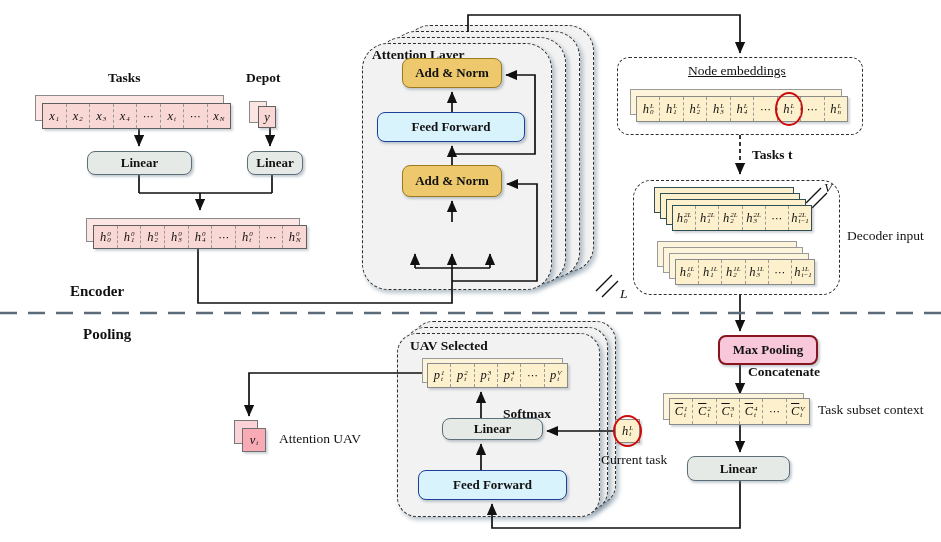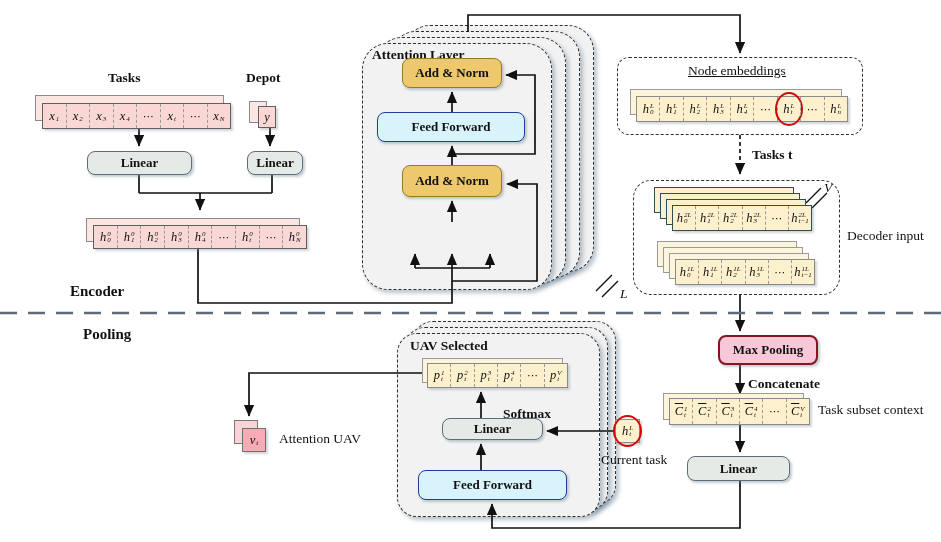--- a/index.html
+++ b/index.html
@@ -387,21 +387,21 @@
         <span class="scripts">
           <span>1L</span>
           <span>t−1</span>
         </span>
       </span>
     </div>
 
   <div class="lbl t13 layer6" style="left:847px; top:228px;">Decoder input</div>
 
   <div class="rbox magenta layer6" style="left:690px; top:335px; width:100px; height:30px;margin-left:28px;">Max Pooling</div>
-  <div class="lbl b t13 layer6" style="left:748px; top:364px;margin-top:12px;">Concatenate</div>
+  <div class="lbl b t13 layer6" style="left:748px; top:364px;">Concatenate</div>
   <div class="backrow cream layer6" style="left:663px; top:393px; width:141px; height:27px;"></div>
   <div class="vrow cream layer6" style="left:669px; top:398px; width:141px; height:27px;">
       <span class="cell">
         <span class="base bar">C</span>
         <span class="scripts">
           <span>1</span>
           <span>t</span>
         </span>
       </span>
       <span class="cell">

